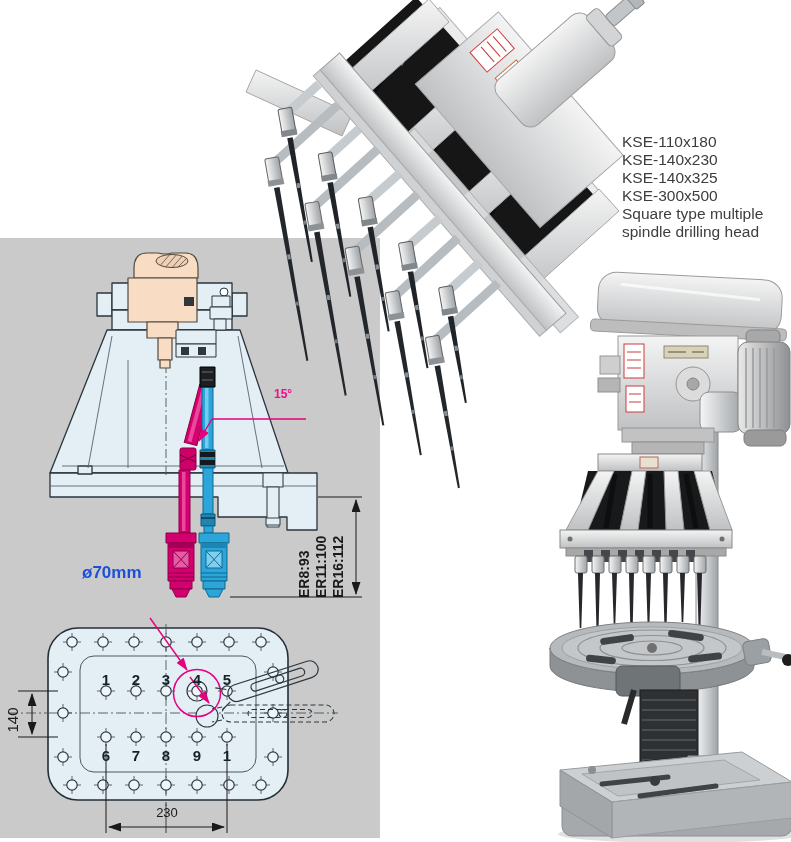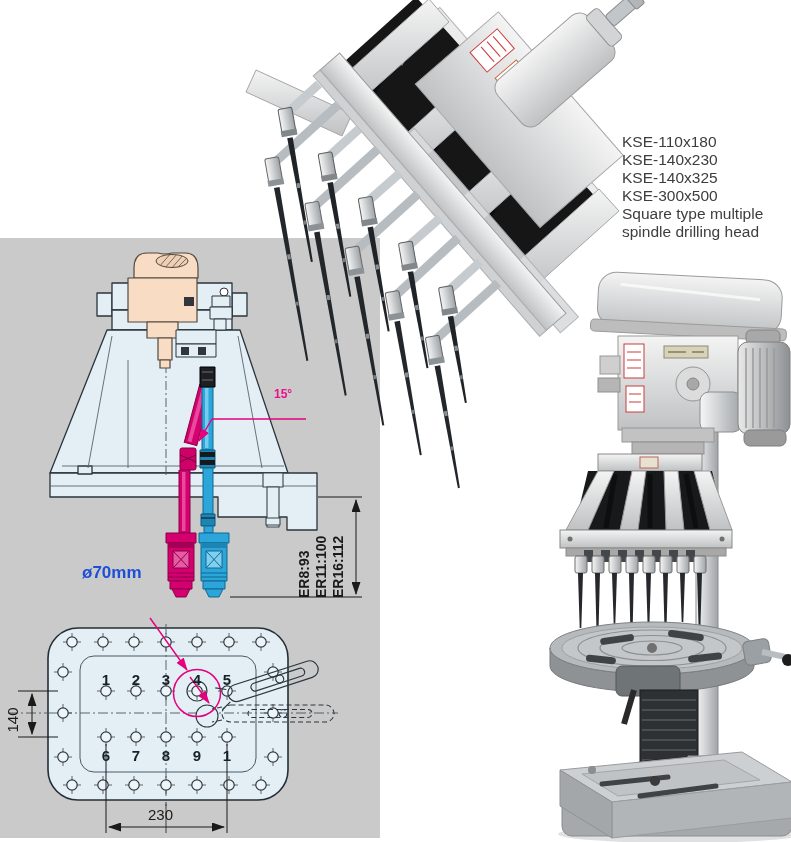--- a/index.html
+++ b/index.html
@@ -9,21 +9,21 @@
   #art{position:absolute;left:0;top:0;width:791px;height:842px;}
   .txt{position:absolute;color:#1a1a1a;line-height:1.15;}
   .model-list{left:622px;top:133px;font-size:15.5px;color:#3d3d3d;line-height:18px;}
   .desc{left:622px;top:205px;width:180px;font-size:15.5px;color:#3d3d3d;line-height:17.5px;}
   .angle{left:274px;top:388px;font-size:12px;font-weight:700;color:#ec0f8c;}
   .dia{left:82px;top:563px;font-size:17px;font-weight:700;color:#1d4ed8;}
   .er{left:296px;top:498px;width:100px;height:52px;transform:translate(0,100px) rotate(-90deg);
       transform-origin:0 0;font-size:14px;font-weight:600;line-height:17px;white-space:nowrap;}
   .dim140{left:4px;top:700px;width:40px;height:16px;transform:translate(0,40px) rotate(-90deg);
       transform-origin:0 0;font-size:15px;text-align:center;}
-  .dim230{left:148px;top:806px;width:38px;font-size:15px;text-align:left;}
+  .dim230{left:148px;top:806px;width:38px;font-size:13px;text-align:center;}
   .num{position:absolute;width:16px;text-align:center;font-size:15px;font-weight:700;color:#16202a;}
 </style>
 </head>
 <body>
 
 <div id="stage">
   <div id="panel"></div>
 
   <svg id="art" viewBox="0 0 791 842" xmlns="http://www.w3.org/2000/svg">
     <defs>

